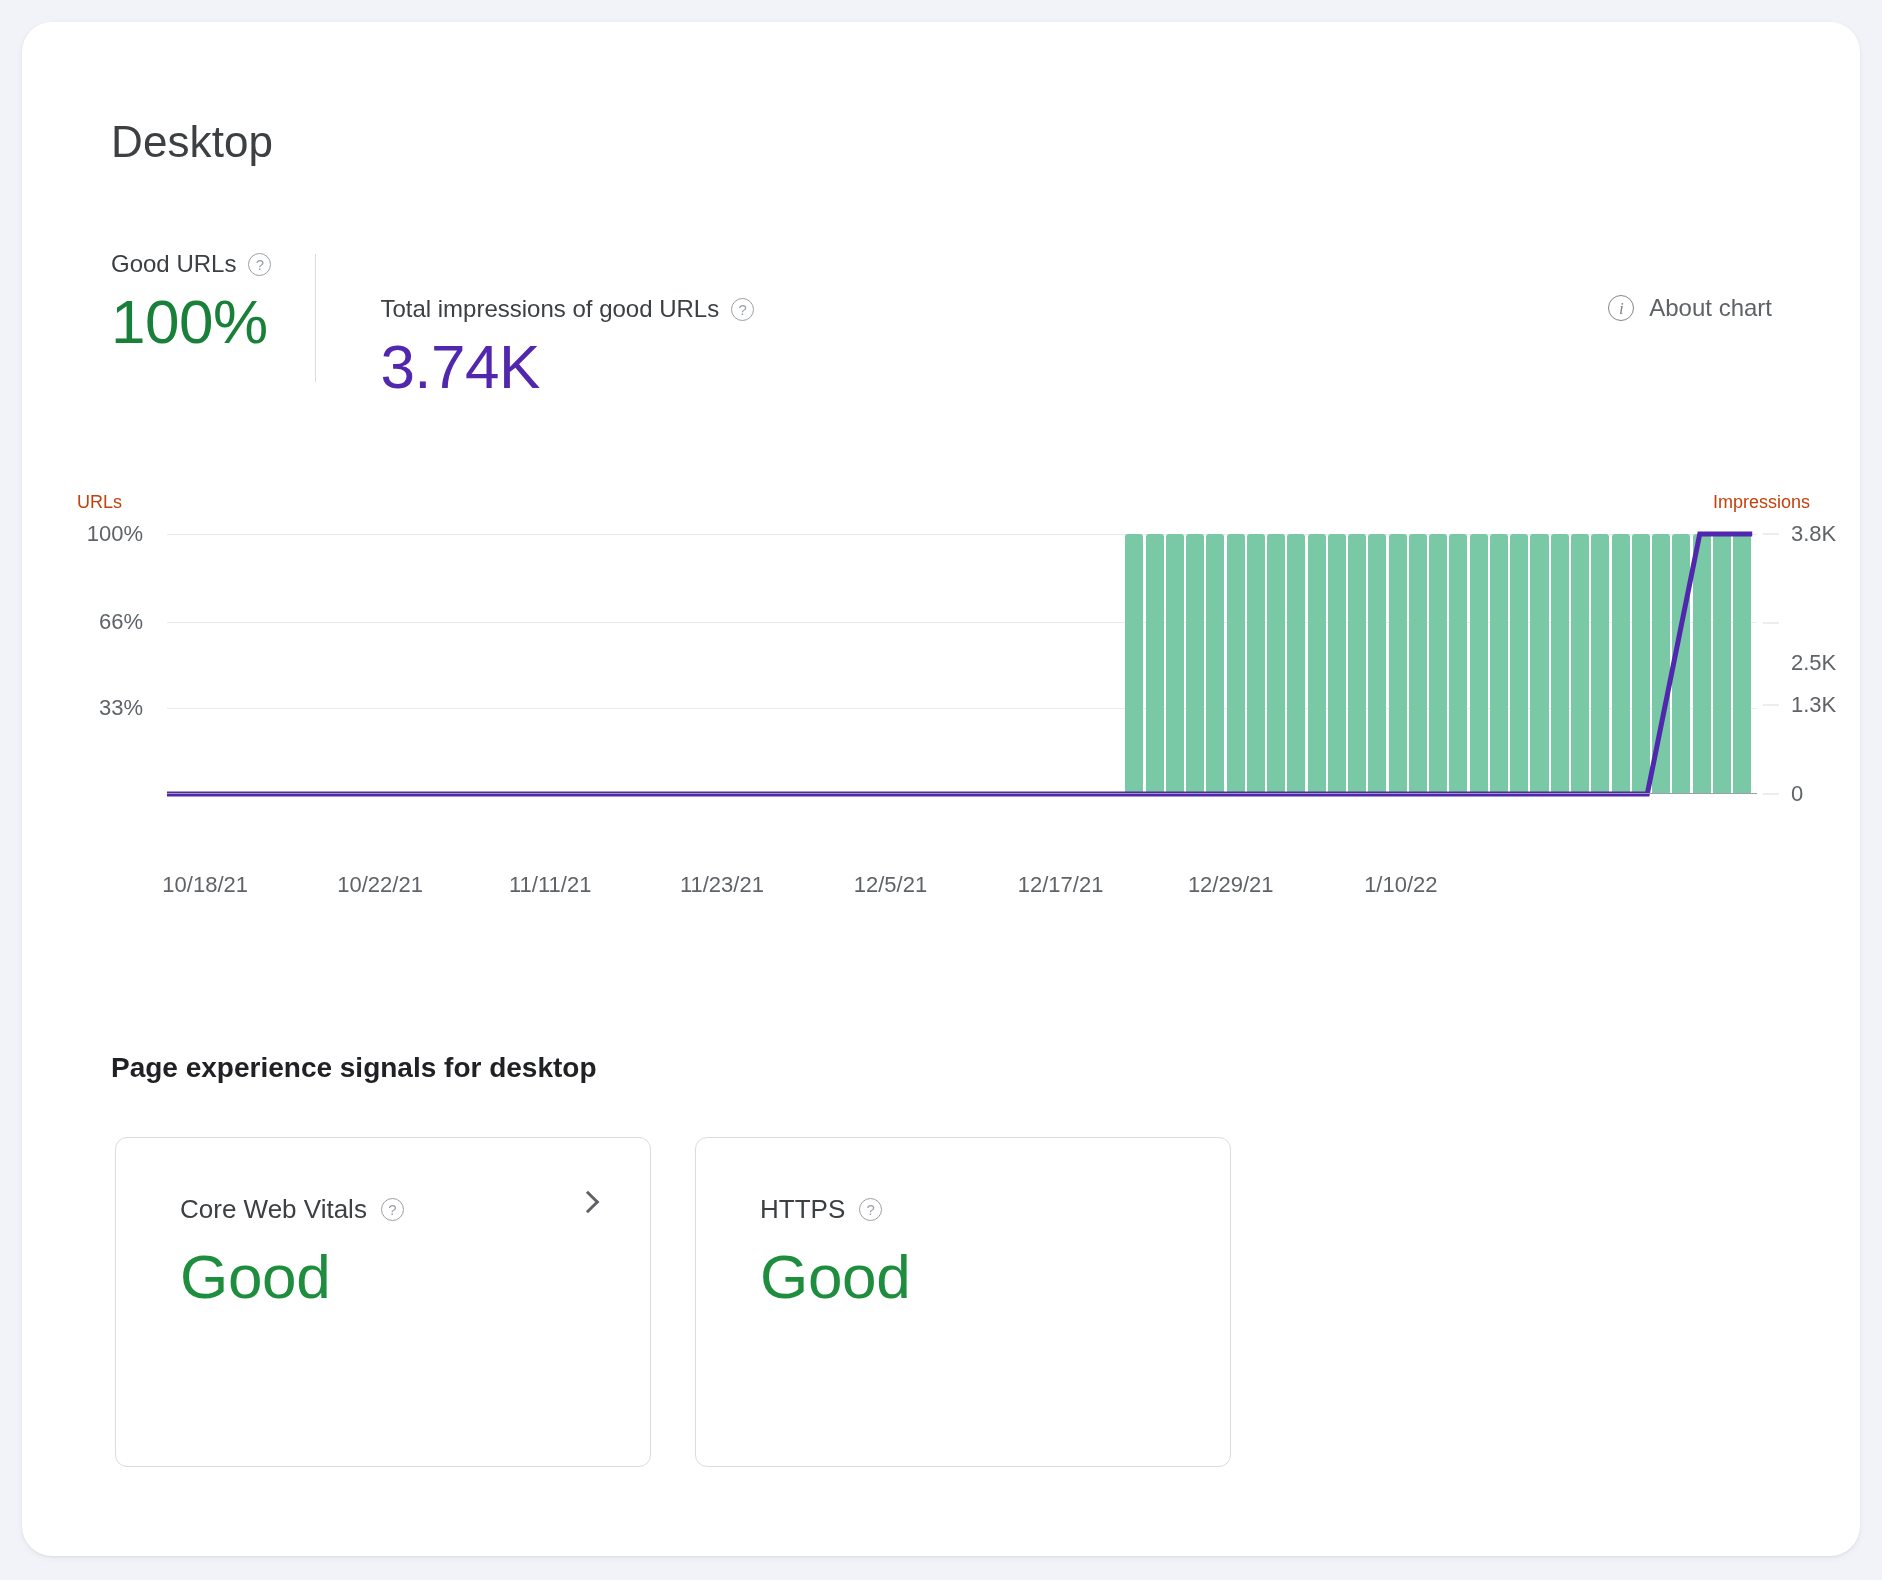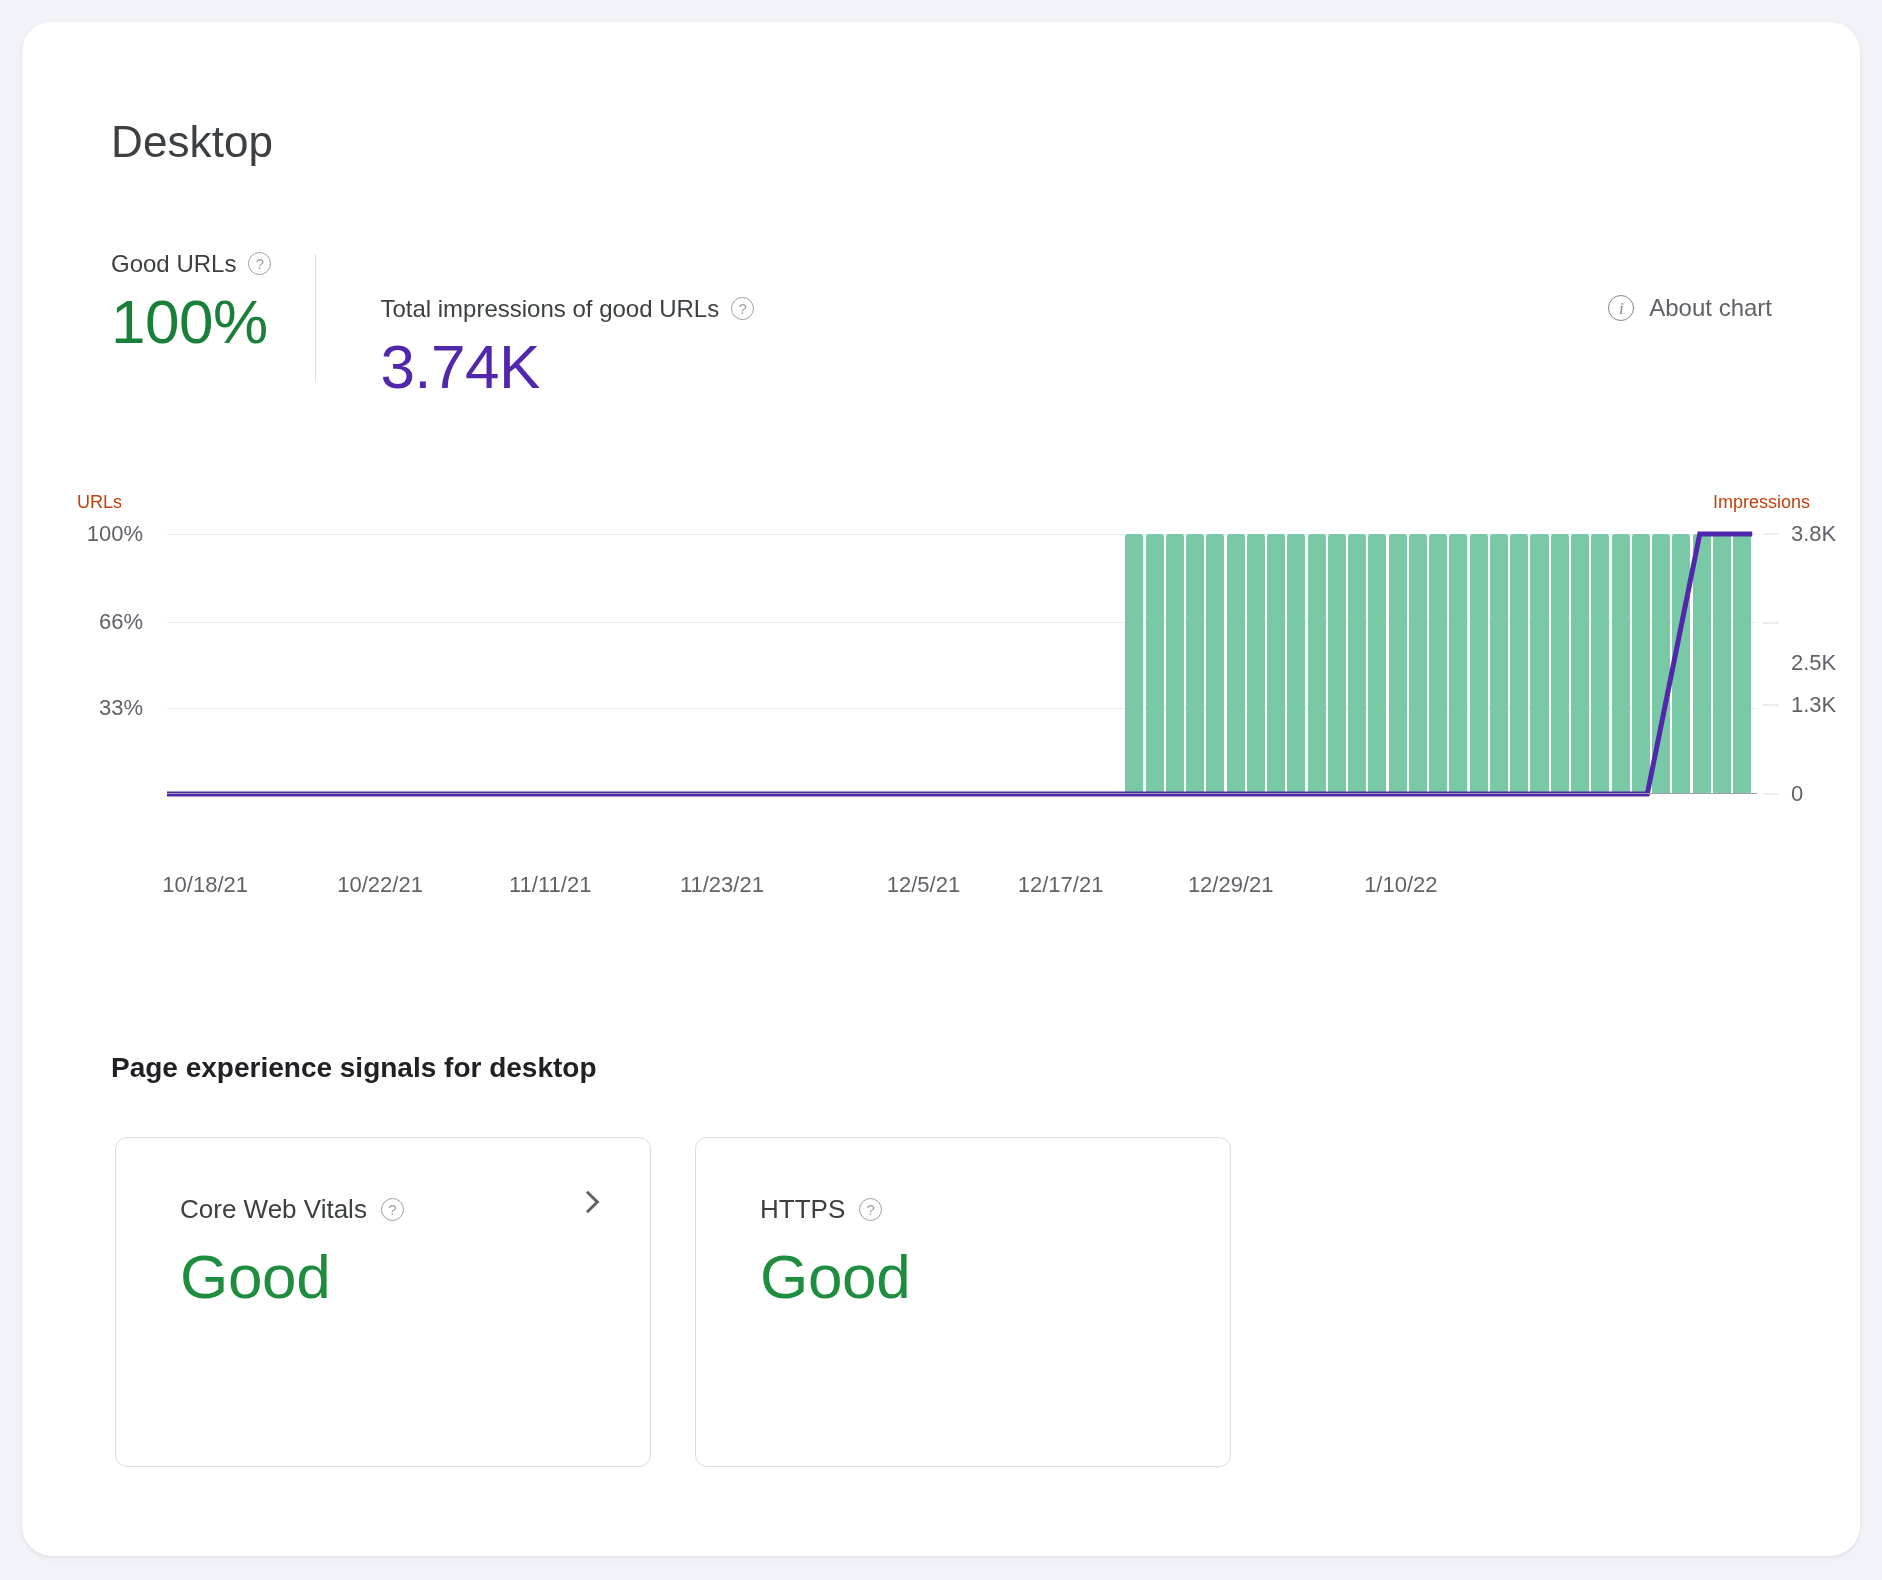--- a/index.html
+++ b/index.html
@@ -47,21 +47,21 @@
   .stat-block.good  { padding-right: 44px; }
   .stat-block.impr  { padding-left: 64px; margin-top: 45px; }
   .stat-divider {
     width: 1px;
     background: #dadce0;
     height: 128px;
     margin-top: 2px;
   }
   .stat-label {
     display: flex;
-    align-items: flex-start;
+    align-items: center;
     gap: 12px;
     font-size: 24px;
     color: #3c4043;
     line-height: 1;
     white-space: nowrap;
   }
   .stat-value {
     margin-top: 10px;
     font-size: 62px;
     font-weight: 400;
@@ -376,21 +376,21 @@
           <div class="ytick-right" style="top: 260px;">0</div>
           <div class="tick-stub" style="top: 260px;"></div>
         </div>
     </div>
 
     <div class="xticks" id="xticks">
         <div class="xtick" style="left: 2.4%;">10/18/21</div>
         <div class="xtick" style="left: 13.4%;">10/22/21</div>
         <div class="xtick" style="left: 24.1%;">11/11/21</div>
         <div class="xtick" style="left: 34.9%;">11/23/21</div>
-        <div class="xtick" style="left: 45.5%; margin-left: 33px;">12/5/21</div>
+        <div class="xtick" style="left: 45.5%;">12/5/21</div>
         <div class="xtick" style="left: 56.2%;">12/17/21</div>
         <div class="xtick" style="left: 66.9%;">12/29/21</div>
         <div class="xtick" style="left: 77.6%;">1/10/22</div>
         <div class="annot-badge" style="left: 14.2%;">1</div>
       </div>
   </div>
 
   <div class="signals-title">Page experience signals for desktop</div>
 
   <div class="signal-cards">

